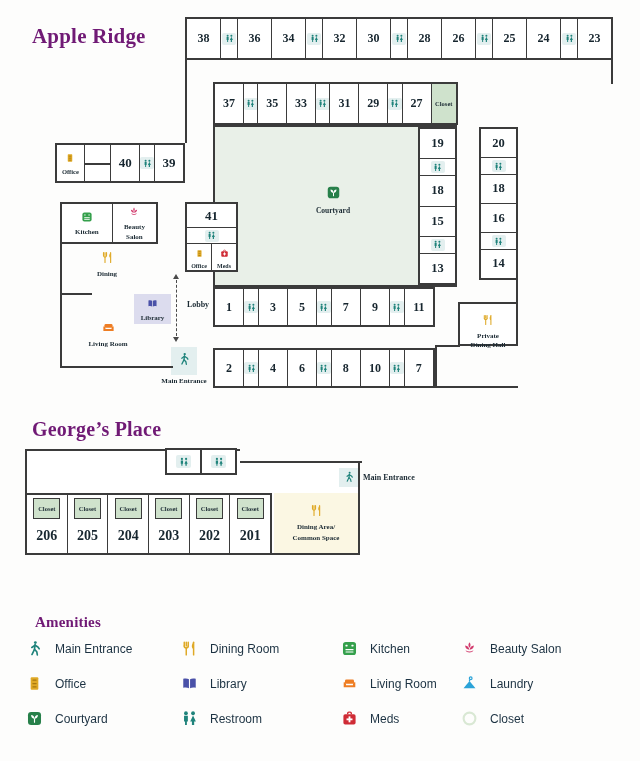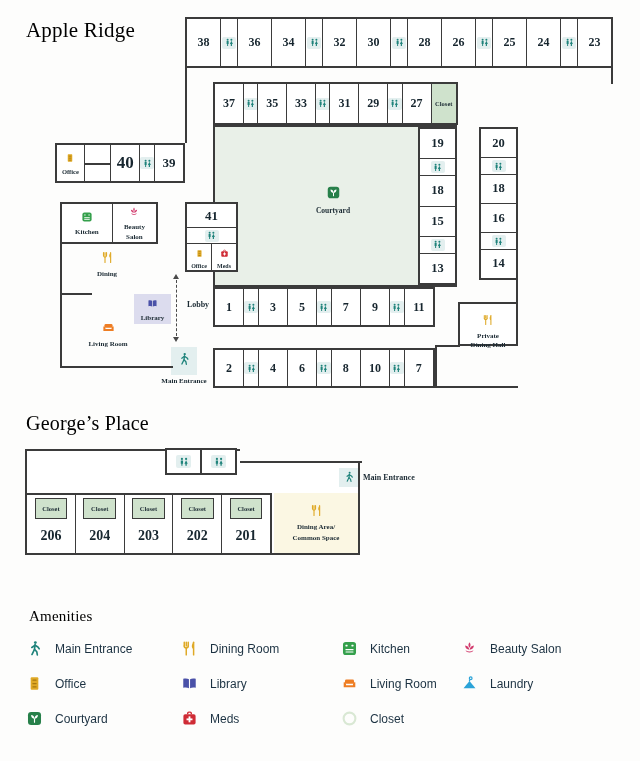--- a/index.html
+++ b/index.html
@@ -14,21 +14,21 @@
   .vstrip>.cell+.cell{border-top:1.6px solid #3b3b3b}
   .cell.room{flex:1;font-weight:700;font-size:12px;color:#17262f}
   .cell.wc{flex:.48}
   .cell.closet{flex:.88;background:#cfe2cc;font-weight:700;font-size:6.5px;color:#1b2a33;text-align:center}
   .cell.laundry{flex:1.35;gap:1px}
   .vstrip>.cell.room{font-size:12.5px}
   .vstrip>.cell.wc{flex:.55}
   .chip{display:inline-flex;align-items:center;justify-content:center;background:#e3efef;border-radius:2px;padding:1.5px 2.5px}
   .plabel{font-weight:700;font-size:7px;color:#1b2a33;text-align:center;line-height:1.3}
   .stack{display:flex;flex-direction:column;align-items:center;gap:2px}
-  h1,h2,h3{position:absolute;margin:4px;color:#000000;font-weight:400;letter-spacing:.2px}
+  h1,h2,h3{position:absolute;margin:10px;color:#701a75;font-weight:700;letter-spacing:.2px}
   #ar-title{left:22px;top:14px;font-size:21px}
   #gp-title{left:22px;top:408px;font-size:20px}
   #amenities-title{left:25px;top:604px;font-size:15px}
   .legend{position:absolute;left:25px;top:638px;display:grid;grid-template-columns:155px 160px 120px 160px;row-gap:14px}
   .legend-item{display:flex;align-items:center;gap:11px;height:21px}
   .legend-icon{width:19px;display:flex;justify-content:center}
   .legend-label{font-family:"Liberation Sans",sans-serif;font-size:12px;color:#1c3242;font-weight:500}
   .gcell{flex:1;display:flex;flex-direction:column;align-items:center}
   .gcell+.gcell{border-left:1.8px solid #3b3b3b}
   .gcloset{margin-top:3px;width:68%;height:21px;background:#cfe2cc;border:1.5px solid #3b3b3b;display:flex;align-items:center;justify-content:center;font-size:6.5px;font-weight:700;color:#1b2a33;box-sizing:border-box}
@@ -52,21 +52,21 @@
             <g fill="#fff">
               <path d="M12 12.4C12 8.8 10 7 7.2 7c0 3.6 2 5.4 4.8 5.4z"></path>
               <path d="M12 12.4C12 8.8 14 7 16.8 7c0 3.6-2 5.4-4.8 5.4z"></path>
               <rect x="11.2" y="11.6" width="1.6" height="6.4" rx="0.8"></rect>
             </g>
           </svg></span>
       <span class="plabel" style="font-size:7.5px">Courtyard</span>
     </div>
   </div>
 
-  <div class="box hstrip" style="left:185px;top:17px;width:428px;height:51px">
+  <div class="box hstrip" style="left:185px;top:17px;width:428px;height:43px">
       <div class="cell room">38</div>
       <div class="cell wc">
         <span class="chip">
           <svg width="9" height="9" viewBox="0 0 24 24">
             <g fill="#1f837b">
               <circle cx="7" cy="4.6" r="2.7"></circle>
               <path d="M4.3 8.2h5.4v8H8.3V21H5.7v-4.8H4.3z"></path>
               <circle cx="17" cy="4.6" r="2.7"></circle>
               <path d="M17 7.6l4 8.6h-2.4V21h-3.2v-4.8H13z"></path>
             </g>
@@ -333,21 +333,21 @@
               <rect x="9" y="6.4" width="6" height="1.7" rx="0.6"></rect>
               <rect x="9" y="11.2" width="6" height="1.7" rx="0.6"></rect>
               <rect x="9" y="16" width="6" height="1.7" rx="0.6"></rect>
             </g>
           </svg></span>
       <span class="plabel" style="font-size:6.5px">Office</span>
     </div>
     <div class="cell" style="flex:.9;position:relative">
       <div style="position:absolute;left:0;top:50%;width:100%;height:1.6px;background:#3b3b3b"></div>
     </div>
-    <div class="cell room" style="font-size:17px">40</div>
+    <div class="cell room" style="font-size:13px">40</div>
     <div class="cell wc">
         <span class="chip">
           <svg width="9" height="9" viewBox="0 0 24 24">
             <g fill="#1f837b">
               <circle cx="7" cy="4.6" r="2.7"></circle>
               <path d="M4.3 8.2h5.4v8H8.3V21H5.7v-4.8H4.3z"></path>
               <circle cx="17" cy="4.6" r="2.7"></circle>
               <path d="M17 7.6l4 8.6h-2.4V21h-3.2v-4.8H13z"></path>
             </g>
           </svg>
@@ -546,20 +546,24 @@
   </div>
   <div class="plabel" style="position:absolute;left:363px;top:33px;white-space:nowrap;font-size:8px">Main Entrance</div>
 
   <div class="abs hstrip" style="left:27px;top:53px;width:245px;height:60px;border-top:2px solid #3b3b3b;border-right:2px solid #3b3b3b;box-sizing:border-box;background:#fff">
       <div class="gcell">
         <div class="gcloset">Closet</div>
         <div class="gnum">206</div>
       </div>
       <div class="gcell">
         <div class="gcloset">Closet</div>
+        <div class="gnum">205</div>
+      </div>
+      <div class="gcell">
+        <div class="gcloset">Closet</div>
         <div class="gnum">204</div>
       </div>
       <div class="gcell">
         <div class="gcloset">Closet</div>
         <div class="gnum">203</div>
       </div>
       <div class="gcell">
         <div class="gcloset">Closet</div>
         <div class="gnum">202</div>
       </div>
@@ -695,20 +699,33 @@
             <path d="M12 12.4C12 8.8 14 7 16.8 7c0 3.6-2 5.4-4.8 5.4z"></path>
             <rect x="11.2" y="11.6" width="1.6" height="6.4" rx="0.8"></rect>
           </g>
         </svg>
       </span>
       <span class="legend-label">Courtyard</span>
     </div>
     <div class="legend-item">
       <span class="legend-icon">
         <svg width="17" height="17" viewBox="0 0 24 24">
+          <g fill="#1f837b">
+            <circle cx="7" cy="4.6" r="2.7"></circle>
+            <path d="M4.3 8.2h5.4v8H8.3V21H5.7v-4.8H4.3z"></path>
+            <circle cx="17" cy="4.6" r="2.7"></circle>
+            <path d="M17 7.6l4 8.6h-2.4V21h-3.2v-4.8H13z"></path>
+          </g>
+        </svg>
+      </span>
+      <span class="legend-label">Restroom</span>
+    </div>
+    <div class="legend-item">
+      <span class="legend-icon">
+        <svg width="17" height="17" viewBox="0 0 24 24">
           <path d="M9.4 6V4.8A1.8 1.8 0 0 1 11.2 3h1.6a1.8 1.8 0 0 1 1.8 1.8V6" fill="none" stroke="#cf2b35" stroke-width="2"></path>
           <rect x="3.4" y="6" width="17.2" height="14.4" rx="2.4" fill="#cf2b35"></rect>
           <g fill="#fff">
             <rect x="10.7" y="9" width="2.6" height="8.4"></rect>
             <rect x="7.8" y="11.9" width="8.4" height="2.6"></rect>
           </g>
         </svg>
       </span>
       <span class="legend-label">Meds</span>
     </div>

